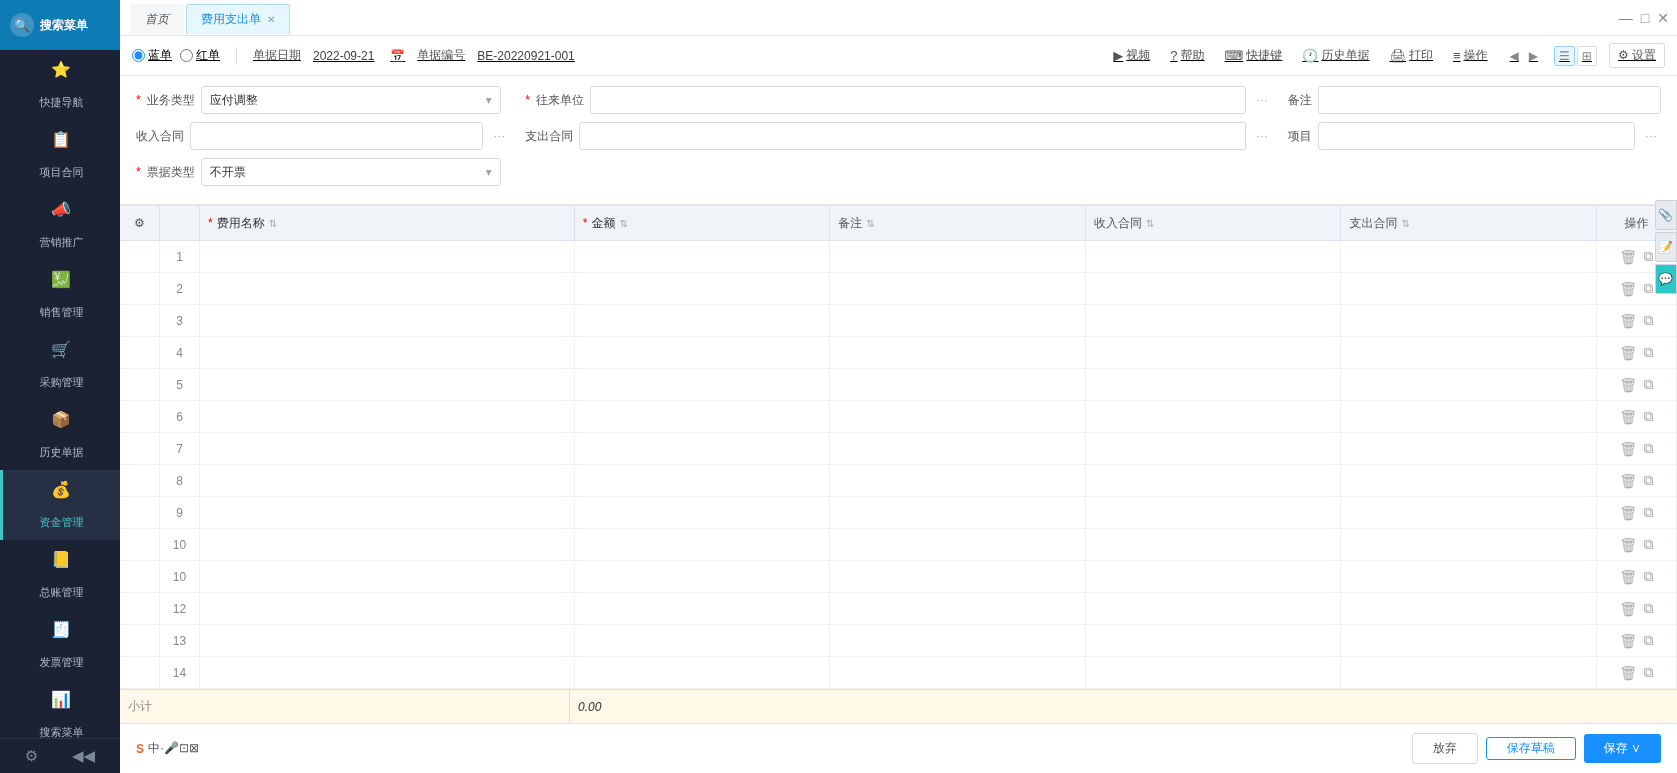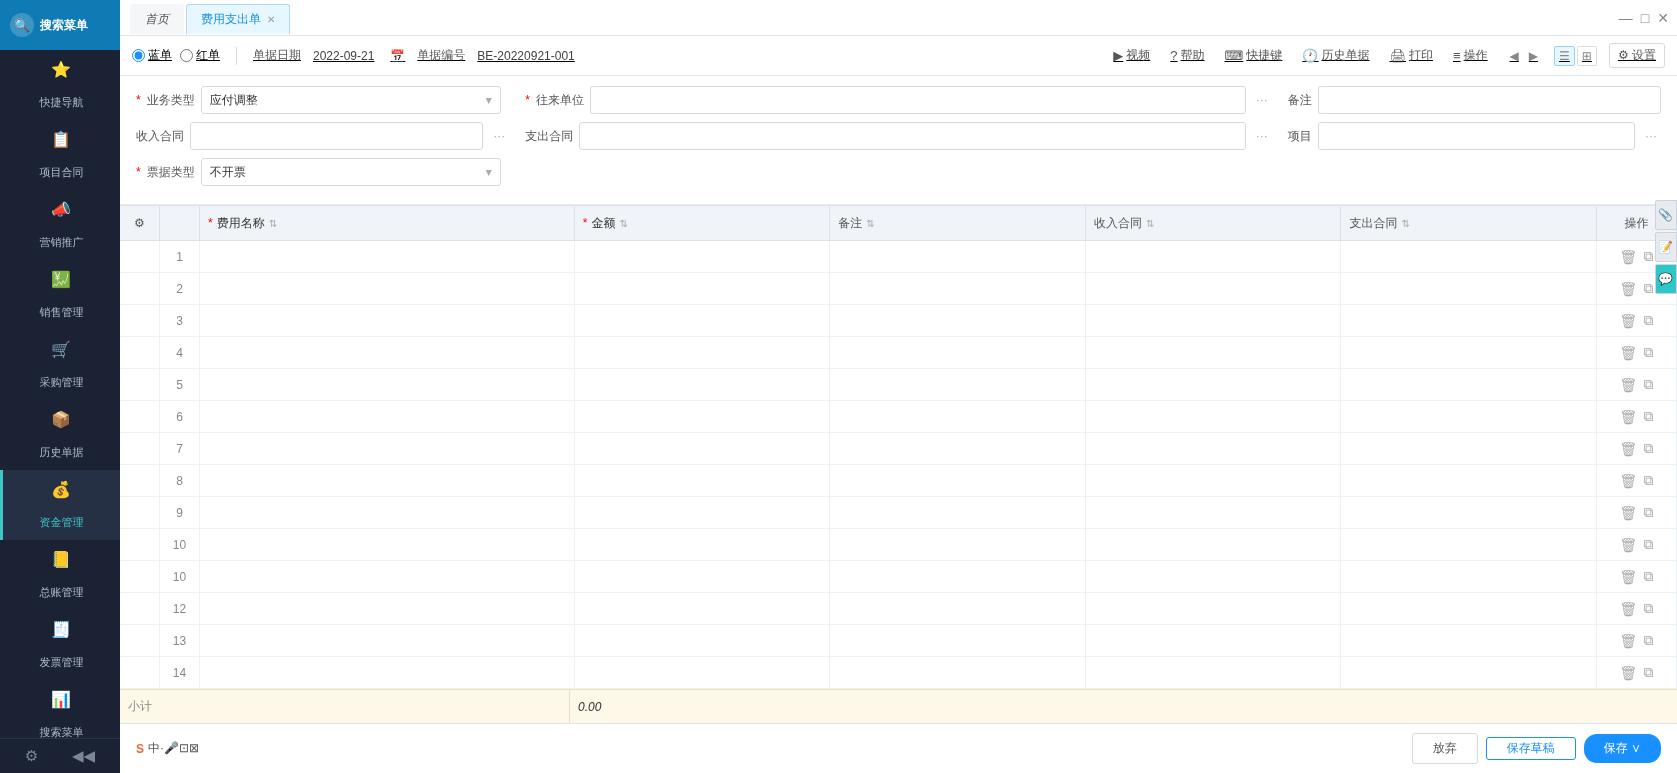--- a/index.html
+++ b/index.html
@@ -261,21 +261,21 @@
       border: 1px solid #1890ff;
       background: #fff;
       border-radius: 3px;
       cursor: pointer;
       color: #1890ff;
     }
     .btn-save {
       padding: 6px 20px;
       border: none;
       background: #1890ff;
-      border-radius: 13px;
+      border-radius: 3px;
       cursor: pointer;
       color: #fff;
     }
     .widget-btn {
       width: 22px;
       height: 30px;
       background: #e8eaf0;
       border: 1px solid #cdd2db;
       border-radius: 2px 0 0 2px;
       display: flex;

